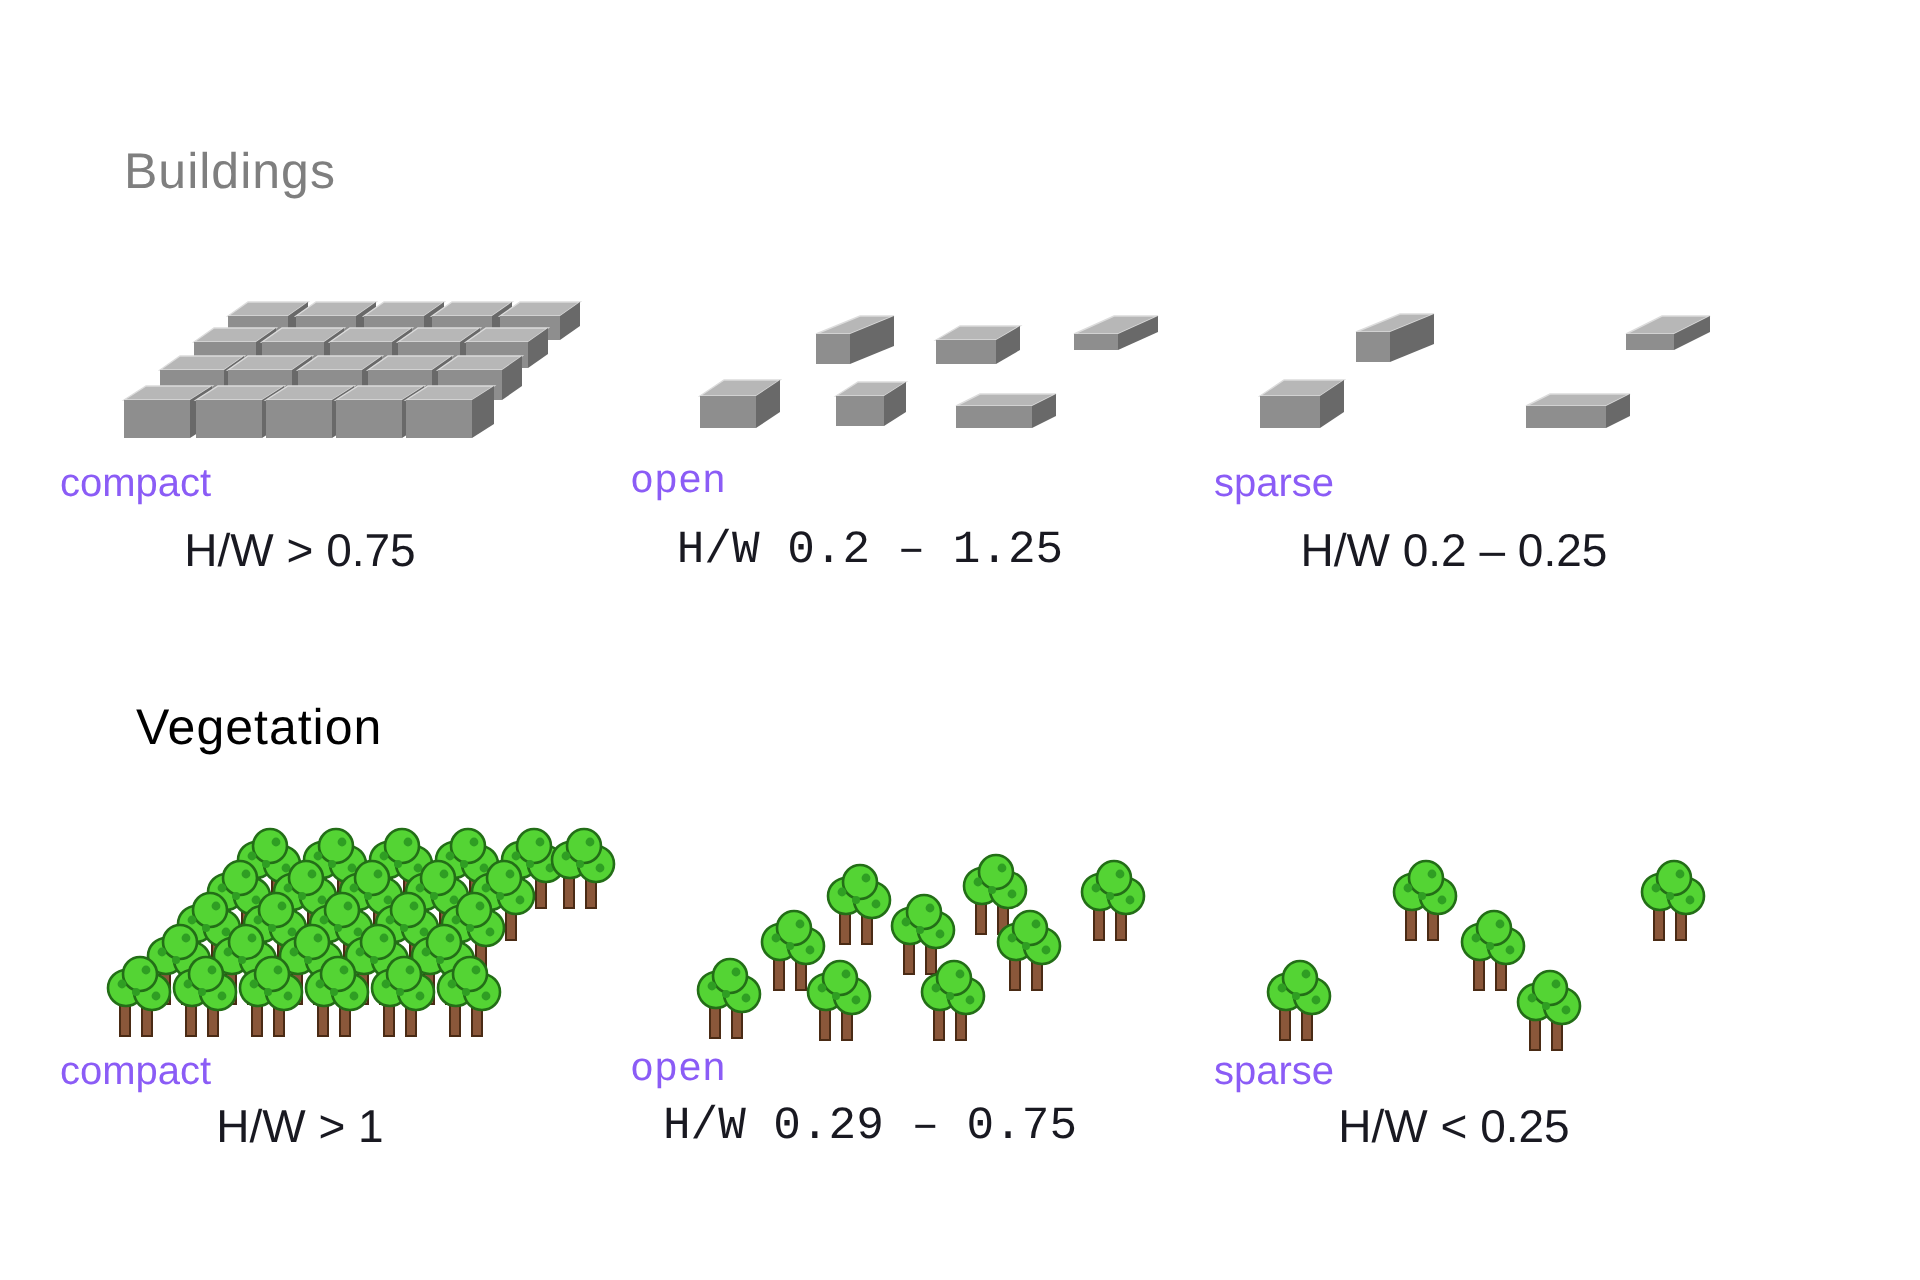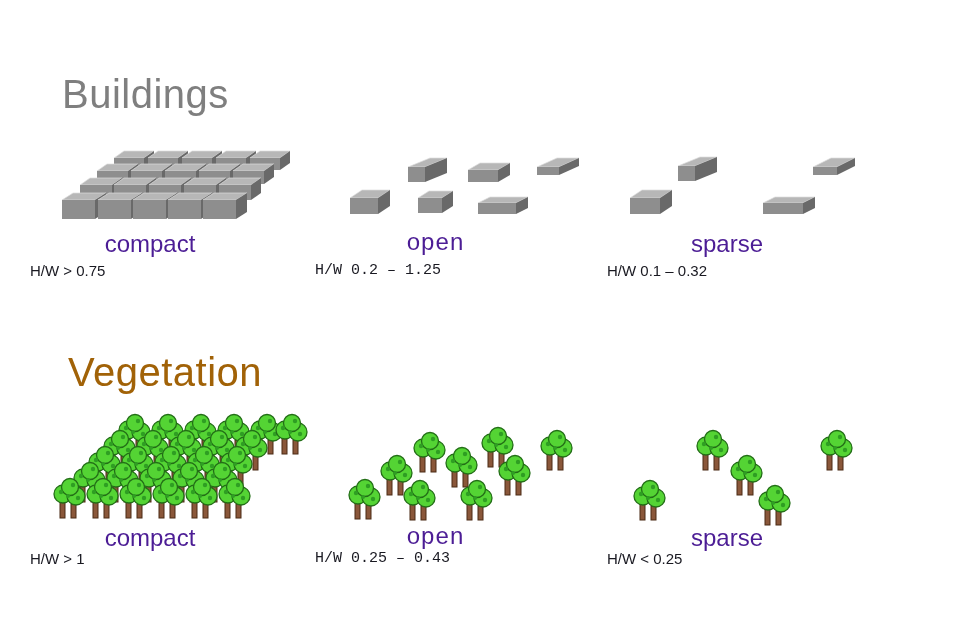--- a/index.html
+++ b/index.html
@@ -2,38 +2,38 @@
 <html><head>
 <meta charset="utf-8">
 <style>
   html, body { margin: 0; padding: 0; background: #ffffff; }
   body {
     width: 960px; height: 640px; position: relative; overflow: hidden;
     font-family: "Liberation Sans", sans-serif;
   }
   .abs { position: absolute; }
   .section-title {
-    margin: 0; font-weight: 400; font-size: 40px; letter-spacing: 0.5px;
+    margin: 0; font-weight: 400; font-size: 25px; letter-spacing: 0.5px;
   }
   .title-buildings { left: 62px; top: 72px; }
   .title-vegetation { left: 68px; top: 350px; }
   .illus { overflow: visible; }
   .b-canvas { top: 138px; width: 290px; height: 100px; }
   .v-canvas { top: 412px; width: 290px; height: 118px; }
   .col-0 { left: 40px; }
   .col-1 { left: 330px; }
   .col-2 { left: 615px; }
   .lbl-col-0 { left: 30px;  width: 240px; }
   .lbl-col-1 { left: 315px; width: 240px; font-family: Liberation Mono, monospace; }
   .lbl-col-2 { left: 607px; width: 240px; }
   .group-label {
-    text-align: center; font-size: 24px; color: #4c1d95; line-height: 1.1;
+    text-align: left; font-size: 20px; color: #8b5cf6; line-height: 1.1;
   }
   .ratio-label {
-    text-align: left; font-size: 15px; color: #191921; line-height: 1.1;
+    text-align: center; font-size: 23px; color: #191921; line-height: 1.1;
   }
   .b-label { top: 231px; }
   .b-ratio { top: 263px; }
   .v-label { top: 525px; }
   .v-ratio { top: 551px; }
 </style>
 </head>
 <body>
 
 <h2 class="abs section-title title-buildings" style="color: rgb(127, 127, 127);">Buildings</h2>
@@ -194,23 +194,23 @@
       <polygon points="148,65 188,65 188,76 148,76" fill="#8e8e8e"></polygon>
     </g>
   </svg>
 
 <div class="abs group-label b-label lbl-col-0">compact</div>
 <div class="abs group-label b-label lbl-col-1">open</div>
 <div class="abs group-label b-label lbl-col-2">sparse</div>
 
 <div class="abs ratio-label b-ratio lbl-col-0">H/W &gt; 0.75</div>
 <div class="abs ratio-label b-ratio lbl-col-1">H/W 0.2 – 1.25</div>
-<div class="abs ratio-label b-ratio lbl-col-2">H/W 0.1 – 0.32</div>
-
-<h2 class="abs section-title title-vegetation" style="color: #a16207;">Vegetation</h2>
+<div class="abs ratio-label b-ratio lbl-col-2">H/W 0.2 – 0.25</div>
+
+<h2 class="abs section-title title-vegetation" style="color: #000000;">Vegetation</h2>
 
 <svg class="abs illus v-canvas col-0" width="290" height="118" viewBox="0 0 290 118">
     <g>
       <rect x="85" y="26" width="5" height="16" fill="#8a573a" stroke="#4a2b15" stroke-width="1"></rect>
       <rect x="96" y="28" width="5" height="14" fill="#8a573a" stroke="#4a2b15" stroke-width="1"></rect>
       <circle cx="88" cy="18" r="9" fill="#54d434" stroke="#236e17" stroke-width="1.3"></circle>
       <circle cx="101" cy="20" r="9" fill="#54d434" stroke="#236e17" stroke-width="1.3"></circle>
       <circle cx="95" cy="11" r="8.5" fill="#54d434" stroke="#236e17" stroke-width="1.3"></circle>
       <circle cx="86" cy="16" r="2.2" fill="#2f9e23"></circle>
       <circle cx="98" cy="9" r="2.2" fill="#2f9e23"></circle>
@@ -661,14 +661,14 @@
       <circle cx="168" cy="93" r="2.2" fill="#2f9e23"></circle>
       <circle cx="158" cy="91" r="2" fill="#2f9e23"></circle>
     </g>
   </svg>
 
 <div class="abs group-label v-label lbl-col-0">compact</div>
 <div class="abs group-label v-label lbl-col-1">open</div>
 <div class="abs group-label v-label lbl-col-2">sparse</div>
 
 <div class="abs ratio-label v-ratio lbl-col-0">H/W &gt; 1</div>
-<div class="abs ratio-label v-ratio lbl-col-1">H/W 0.25 – 0.43</div>
+<div class="abs ratio-label v-ratio lbl-col-1">H/W 0.29 – 0.75</div>
 <div class="abs ratio-label v-ratio lbl-col-2">H/W &lt; 0.25</div>
 
 </body></html>

